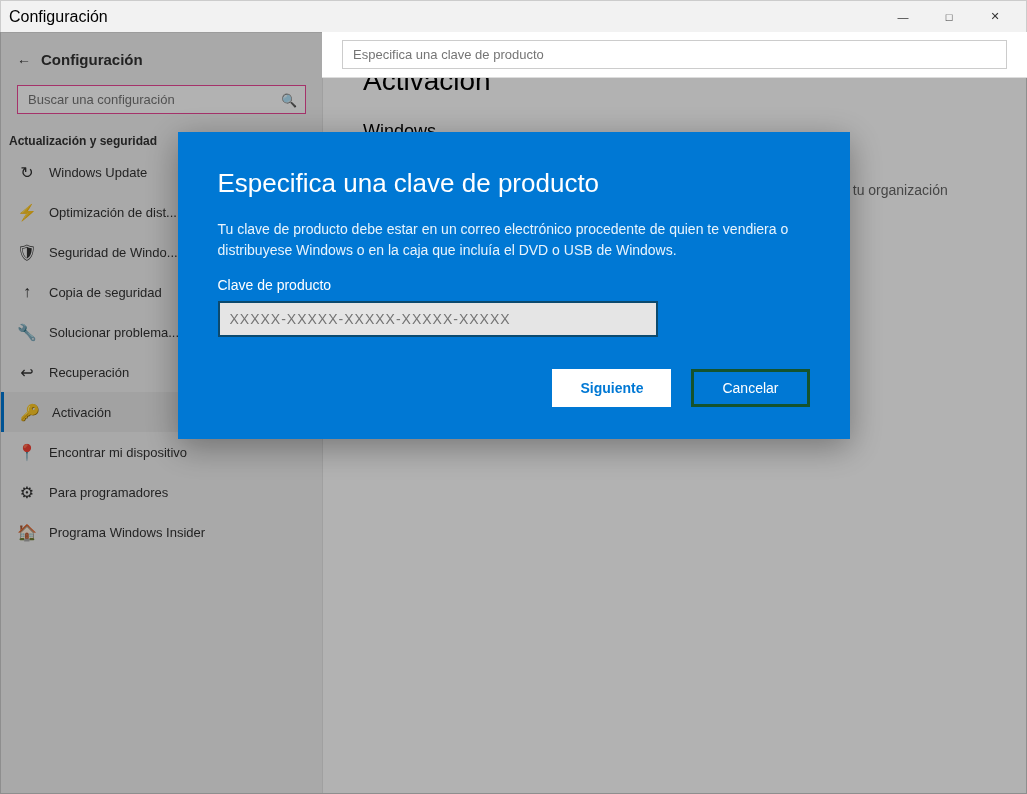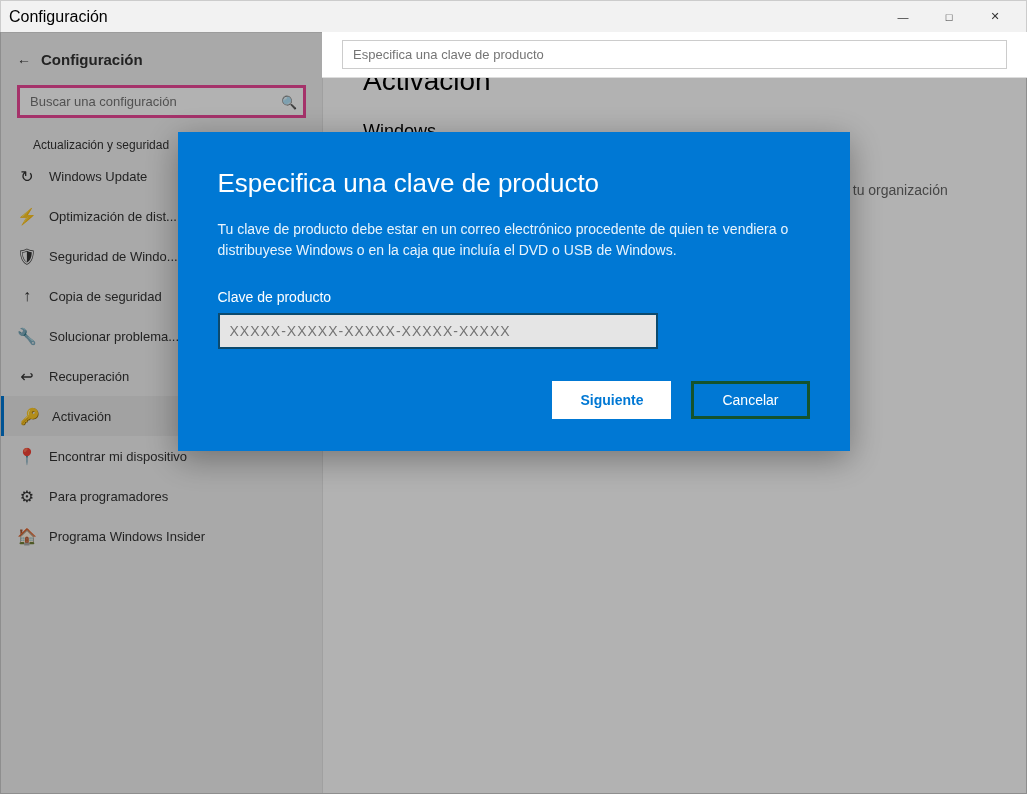--- a/index.html
+++ b/index.html
@@ -15,23 +15,23 @@
 
     
     .main { display: flex; flex: 1; overflow: hidden; }
 
     
     .sidebar { width: 322px; min-width: 322px; background: #f2f2f2; display: flex; flex-direction: column; padding-top: 0; border-right: 1px solid #e5e5e5; }
     .sidebar-header { display: flex; align-items: center; gap: 10px; padding: 12px 16px; height: 52px; }
     .back-btn { background: none; border: none; cursor: pointer; font-size: 14px; color: #333; }
     .sidebar-title { font-size: 15px; font-weight: 600; color: #333; }
     .sidebar-search { margin: 0 16px 12px 16px; position: relative; }
-    .sidebar-search input { width: 100%; padding: 6px 18px 6px 10px; border: 3px solid #ec4899; background: #fff; font-size: 13px; outline: none; }
+    .sidebar-search input { width: 100%; padding: 6px 18px 6px 10px; border: 1px solid #ec4899; background: #fff; font-size: 13px; outline: none; }
     .sidebar-search-icon { position: absolute; right: 8px; top: 50%; transform: translateY(-50%); font-size: 13px; color: #555; }
-    .sidebar-section-label { font-size: 12px; font-weight: 400; color: #333; padding: 8px 16px 4px 32px; }
+    .sidebar-section-label { font-size: 12px; font-weight: 700; color: #333; padding: 8px 16px 4px 8px; }
     .sidebar-item { display: flex; align-items: center; gap: 12px; padding: 10px 16px; cursor: pointer; font-size: 13px; color: #333; position: relative; }
     .sidebar-item.active { background: #e8e8e8; border-left: 3px solid #0078d4; }
     .sidebar-item .icon { width: 20px; height: 20px; display: flex; align-items: center; justify-content: center; font-size: 16px; flex-shrink: 0; }
 
     
     .content { flex: 1; padding: 32px 40px; overflow-y: auto; background: #fff; position: relative; }
     .page-title { font-size: 28px; font-weight: 300; color: #000; margin-bottom: 24px; }
     .section-title { font-size: 18px; font-weight: 400; color: #000; margin-bottom: 16px; }
     .info-row { display: flex; gap: 0; margin-bottom: 8px; }
     .info-label { width: 110px; font-size: 14px; color: #333; font-weight: 400; }
@@ -43,21 +43,21 @@
     .help-item { display: flex; align-items: center; gap: 10px; margin-bottom: 10px; }
     .help-item .icon { font-size: 18px; color: #555; }
 
     
     .overlay { position: fixed; top: 32px; left: 0; right: 0; bottom: 0; background: rgba(0,0,0,0.3); z-index: 100; display: flex; align-items: flex-start; justify-content: center; padding-top: 60px; }
     .dialog-input-bar { position: absolute; top: 0; left: 0; right: 0; background: #fff; padding: 8px 20px; display: flex; align-items: center; z-index: 101; }
     .dialog-input-bar input { width: 100%; padding: 6px 10px; border: 1px solid #ccc; font-size: 13px; color: #aaa; outline: none; }
 
     .dialog { background: #0078d4; color: #fff; width: 672px; padding: 36px 40px 32px 40px; position: relative; z-index: 102; box-shadow: 0 8px 32px rgba(0,0,0,0.35); }
     .dialog-title { font-size: 26px; font-weight: 300; margin-bottom: 20px; }
-    .dialog-description { font-size: 14px; line-height: 1.5; margin-bottom: 28px; color: #e8f4fd; }
+    .dialog-description { font-size: 14px; line-height: 1.5; margin-bottom: 16px; color: #e8f4fd; }
     .dialog-field-label { font-size: 14px; font-weight: 400; margin-bottom: 8px; }
     .dialog-field-input { width: 440px; padding: 8px 10px; font-size: 14px; color: #333; border: 2px solid #0c4a6e; background: #e5e5e5; outline: none; letter-spacing: 1px; }
     .dialog-buttons { display: flex; justify-content: flex-end; gap: 20px; margin-top: 32px; }
     .dialog-btn { padding: 8px 28px; font-size: 14px; cursor: pointer; border: none; }
     .dialog-btn.primary { background: #fff; color: #0078d4; font-weight: 600; }
     .dialog-btn.secondary { background: transparent; color: #fff; border: 3px solid #14532d; }
   </style>
 </head>
 <body>
 

